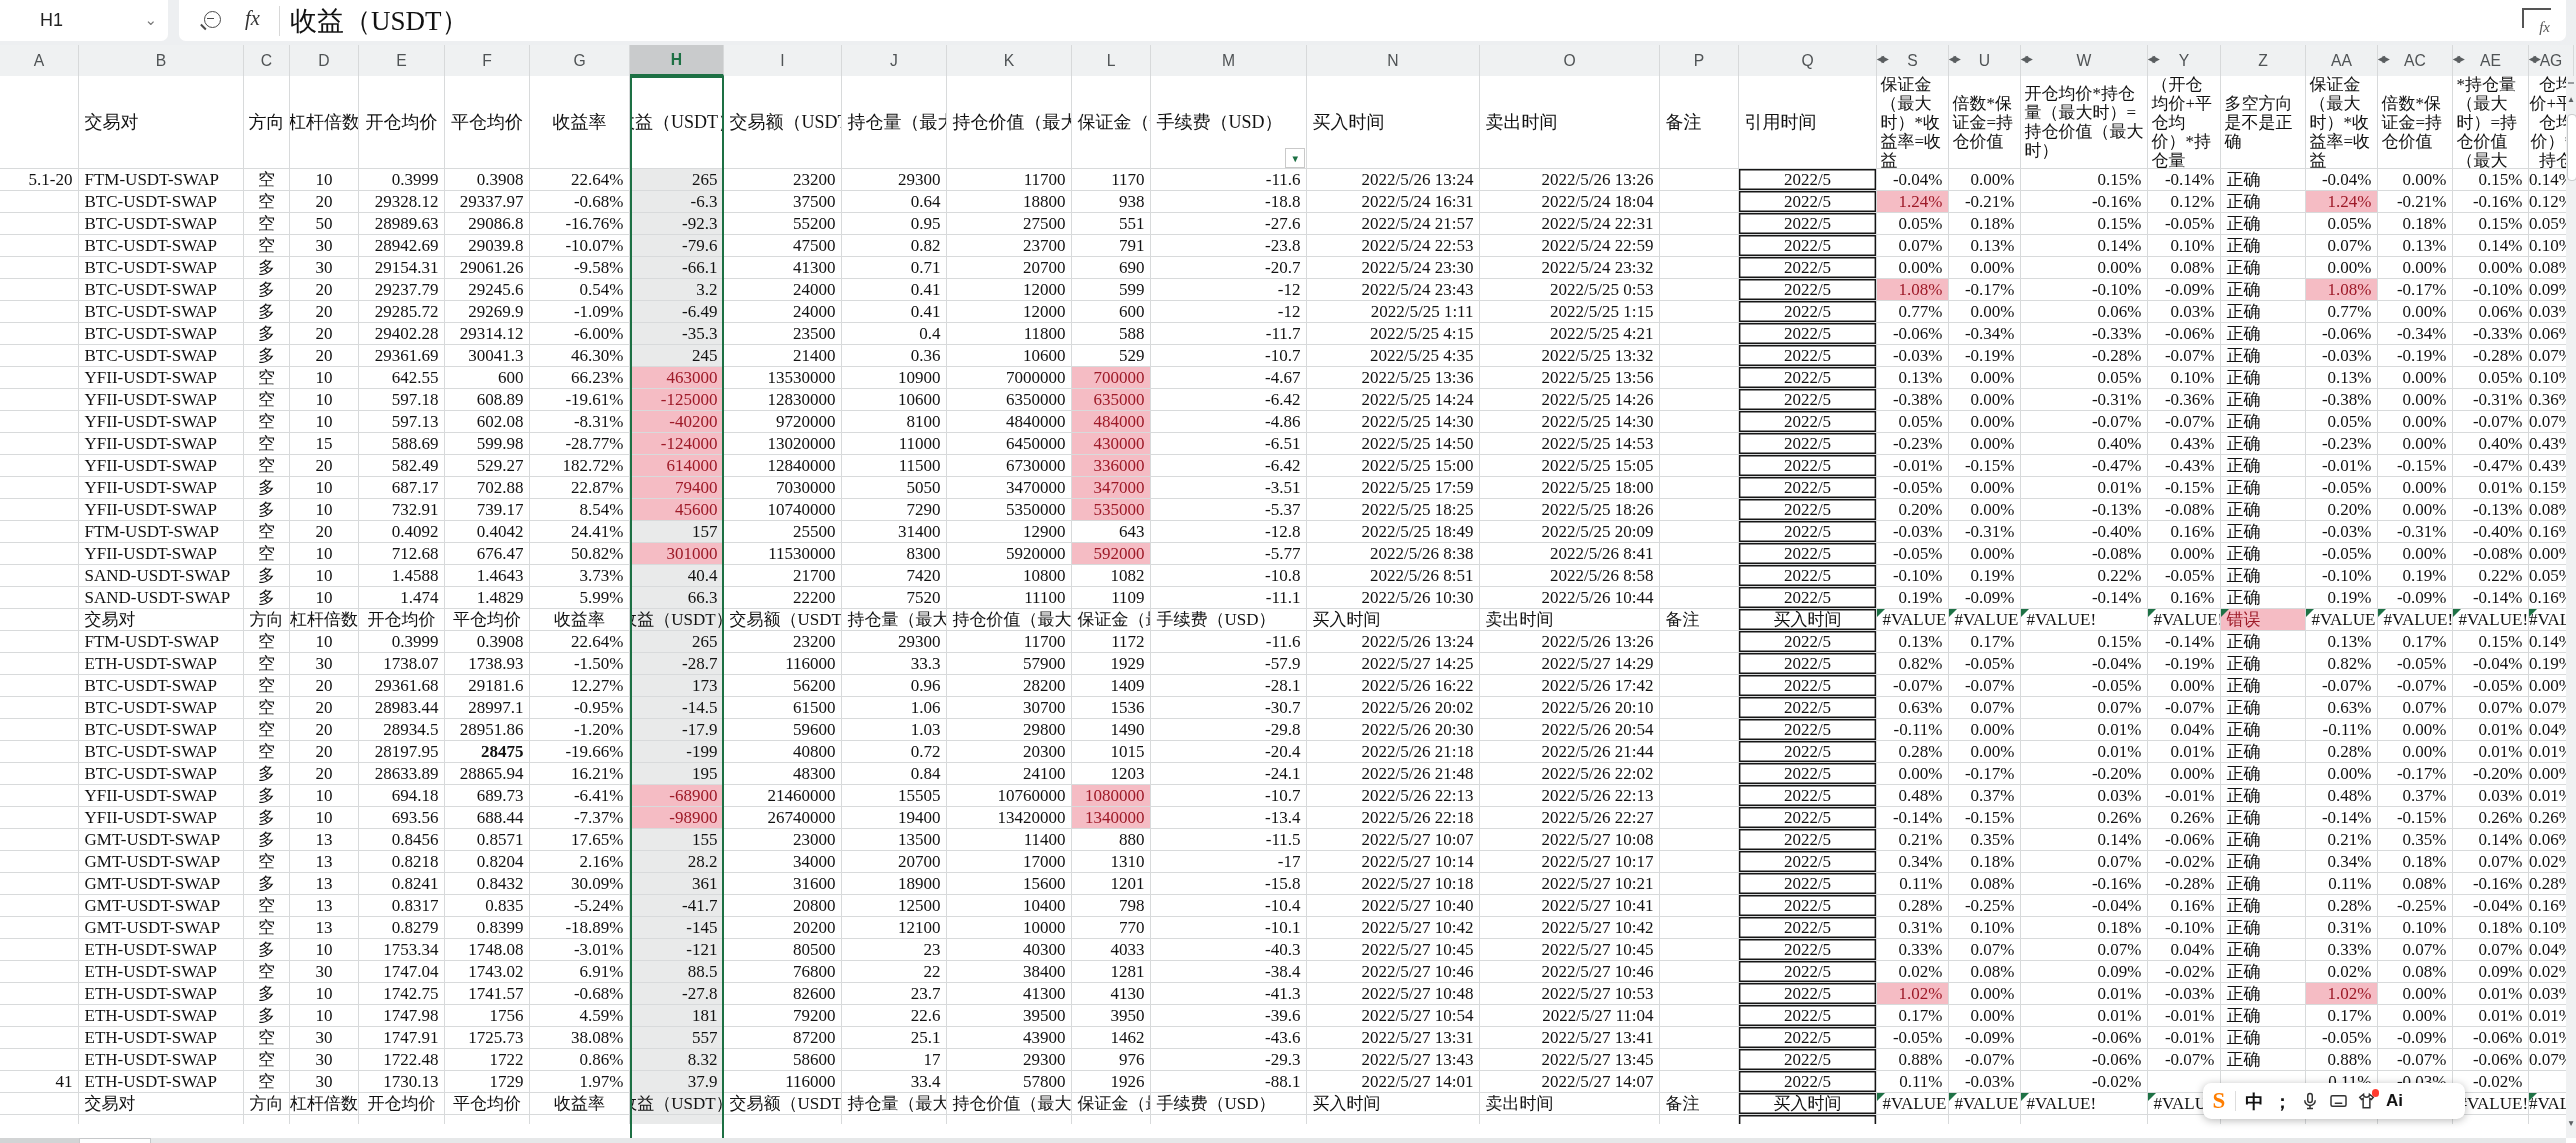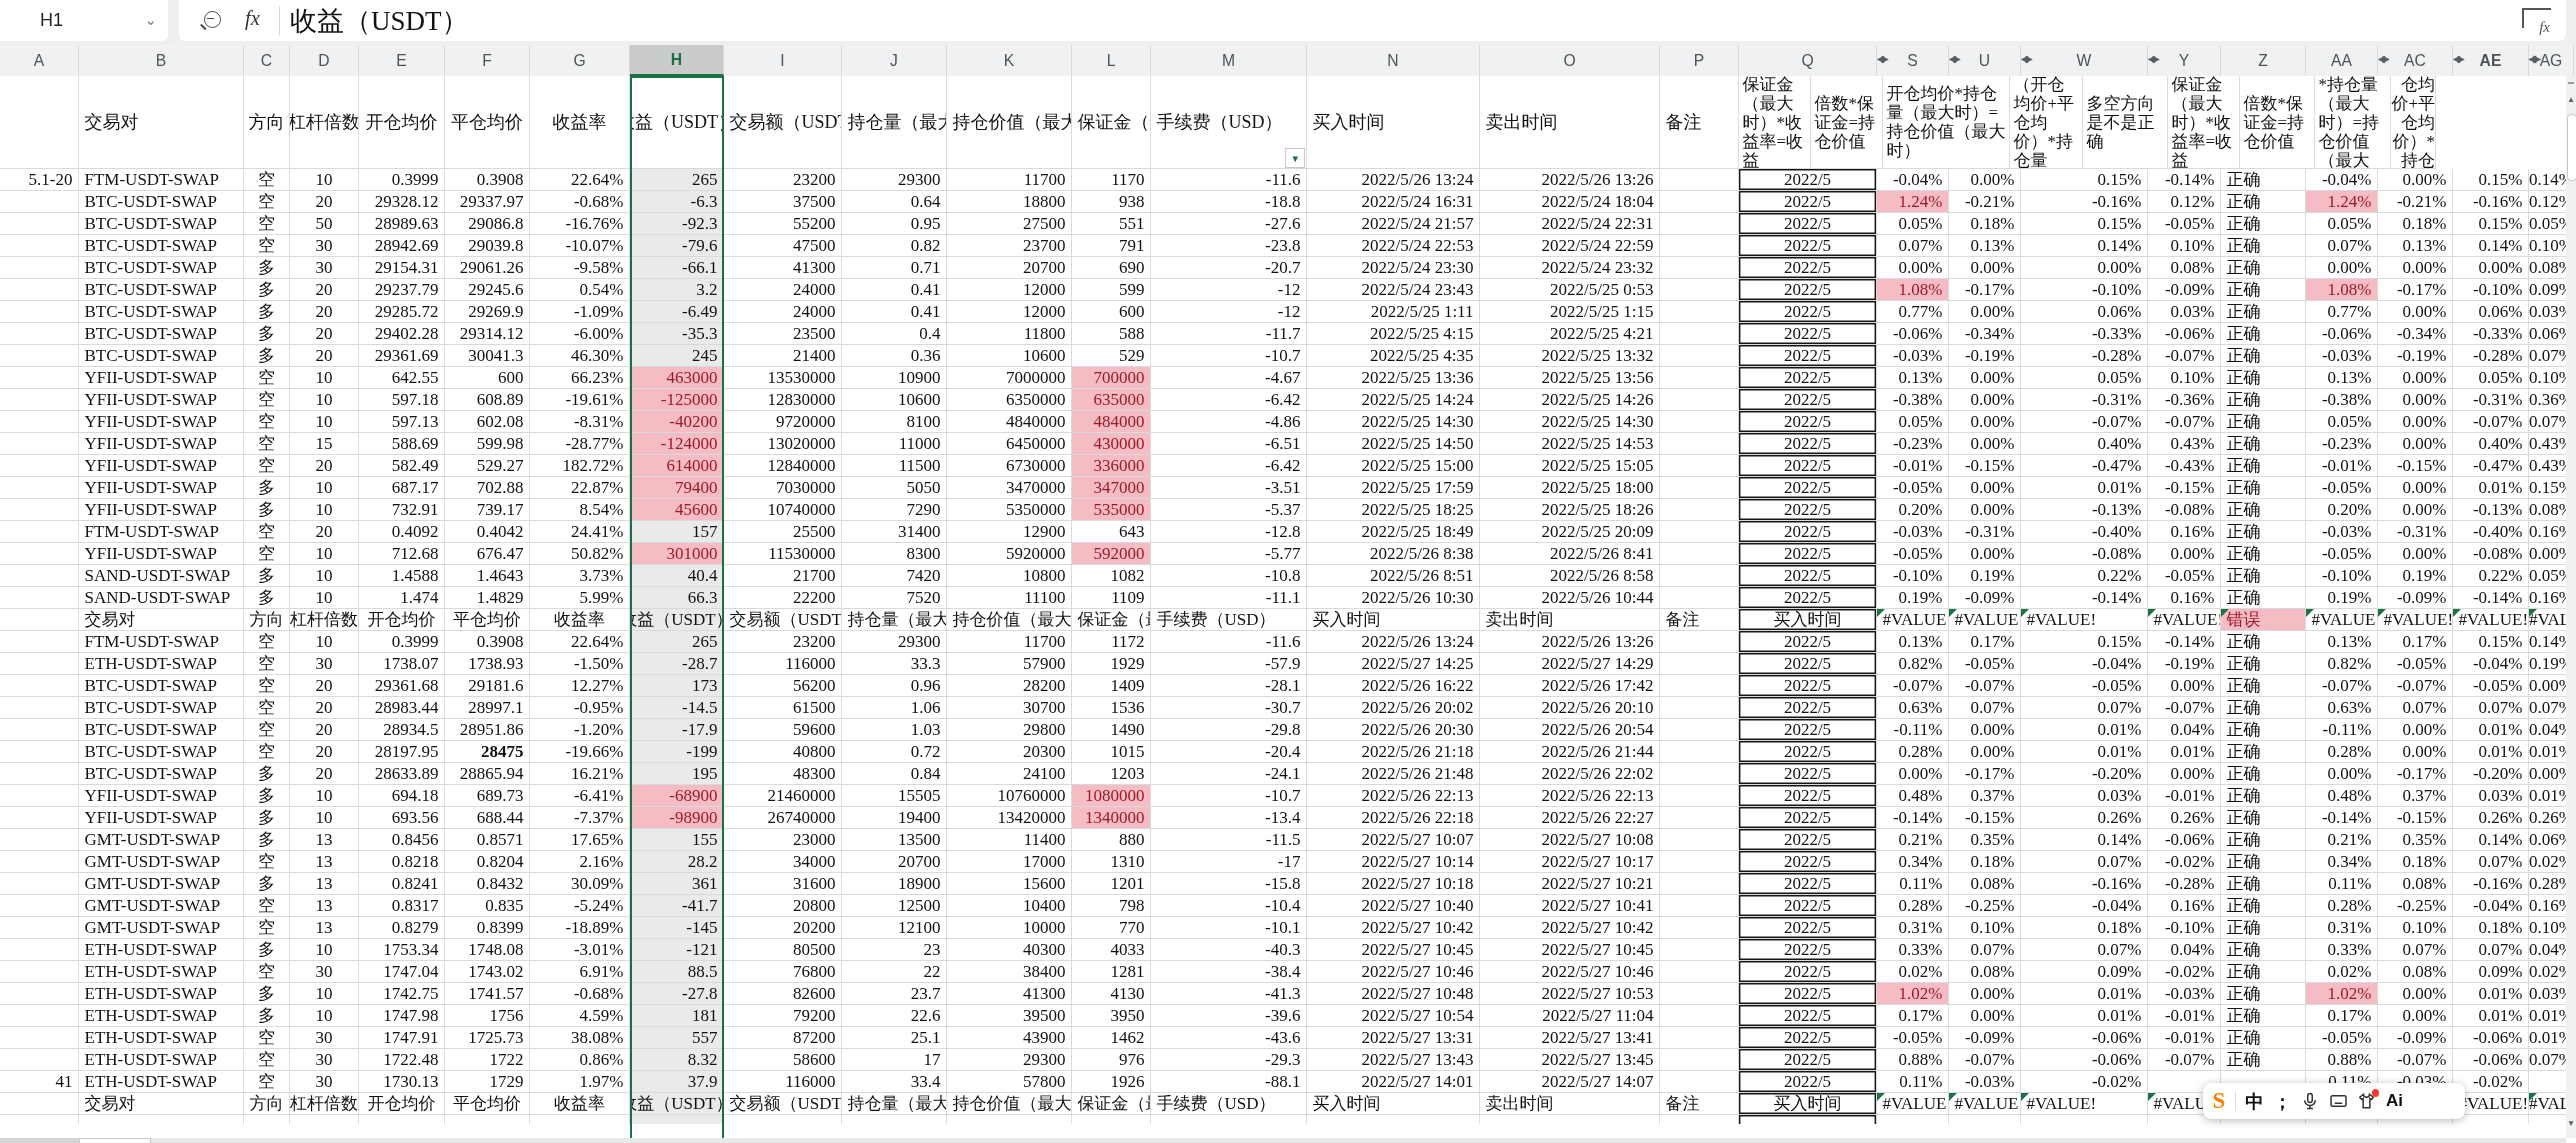--- a/index.html
+++ b/index.html
@@ -117,21 +117,21 @@
       <div class="lcell" style="width: 180px;">O</div>
       <div class="lcell" style="width: 79px;">P</div>
       <div class="lcell" style="width: 138px;">Q<span class="hidmark">◀▶</span></div>
       <div class="lcell" style="width: 72px;">S<span class="hidmark">◀▶</span></div>
       <div class="lcell" style="width: 72px;">U<span class="hidmark">◀▶</span></div>
       <div class="lcell" style="width: 127px;">W<span class="hidmark">◀▶</span></div>
       <div class="lcell" style="width: 73px;">Y</div>
       <div class="lcell" style="width: 85px;">Z</div>
       <div class="lcell" style="width: 72px;">AA<span class="hidmark">◀▶</span></div>
       <div class="lcell" style="width: 75px;">AC<span class="hidmark">◀▶</span></div>
-      <div class="lcell" style="width: 76px; font-weight: bold;">AE<span class="hidmark">◀▶</span></div>
+      <div class="lcell" style="width: 76px;">AE<span class="hidmark">◀▶</span></div>
       <div class="lcell" style="width: 45px;">AG</div>
     </div>
 
   <div id="sheet">
       <div class="row" style="height: 93px;">
         <div class="cell hcell al-l" style="width: 79px;"></div>
         <div class="cell hcell al-l" style="width: 165px;">交易对</div>
         <div class="cell hcell al-c" style="width: 46px;">方向</div>
         <div class="cell hcell al-c" style="width: 69px;">杠杆倍数</div>
         <div class="cell hcell al-c" style="width: 86px;">开仓均价</div>
@@ -139,20 +139,21 @@
         <div class="cell hcell al-c" style="width: 100px;">收益率</div>
         <div class="cell hcell al-c" style="width: 94px;">收益（USDT）</div>
         <div class="cell hcell al-l" style="width: 118px;">交易额（USDT）</div>
         <div class="cell hcell al-l" style="width: 105px;">持仓量（最大时）</div>
         <div class="cell hcell al-l" style="width: 125px;">持仓价值（最大时）</div>
         <div class="cell hcell al-l" style="width: 79px;">保证金（最大时）</div>
         <div class="cell hcell al-l" style="width: 156px;">手续费（USD）</div>
         <div class="cell hcell al-l" style="width: 173px;">买入时间</div>
         <div class="cell hcell al-l" style="width: 180px;">卖出时间</div>
         <div class="cell hcell al-l" style="width: 79px;">备注</div>
+        <div class="cell hcell al-l" style="width: 138px;">引用时间</div>
         <div class="cell hwrap al-l" style="width: 72px;">保证金（最大时）*收益率=收益</div>
         <div class="cell hwrap al-l" style="width: 72px;">倍数*保证金=持仓价值</div>
         <div class="cell hwrap al-l" style="width: 127px;">开仓均价*持仓量（最大时）=持仓价值（最大时）</div>
         <div class="cell hwrap al-l" style="width: 73px;">（开仓均价+平仓均价）*持仓量</div>
         <div class="cell hwrap al-l" style="width: 85px;">多空方向是不是正确</div>
         <div class="cell hwrap al-l" style="width: 72px;">保证金（最大时）*收益率=收益</div>
         <div class="cell hwrap al-l" style="width: 75px;">倍数*保证金=持仓价值</div>
         <div class="cell hwrap al-l" style="width: 76px;">开仓均价*持仓量（最大时）=持仓价值（最大时）</div>
         <div class="cell hwrap al-l agcell" style="width: 45px;">
           <span class="agspan">（开仓均价+平仓均价）*持仓量</span>

